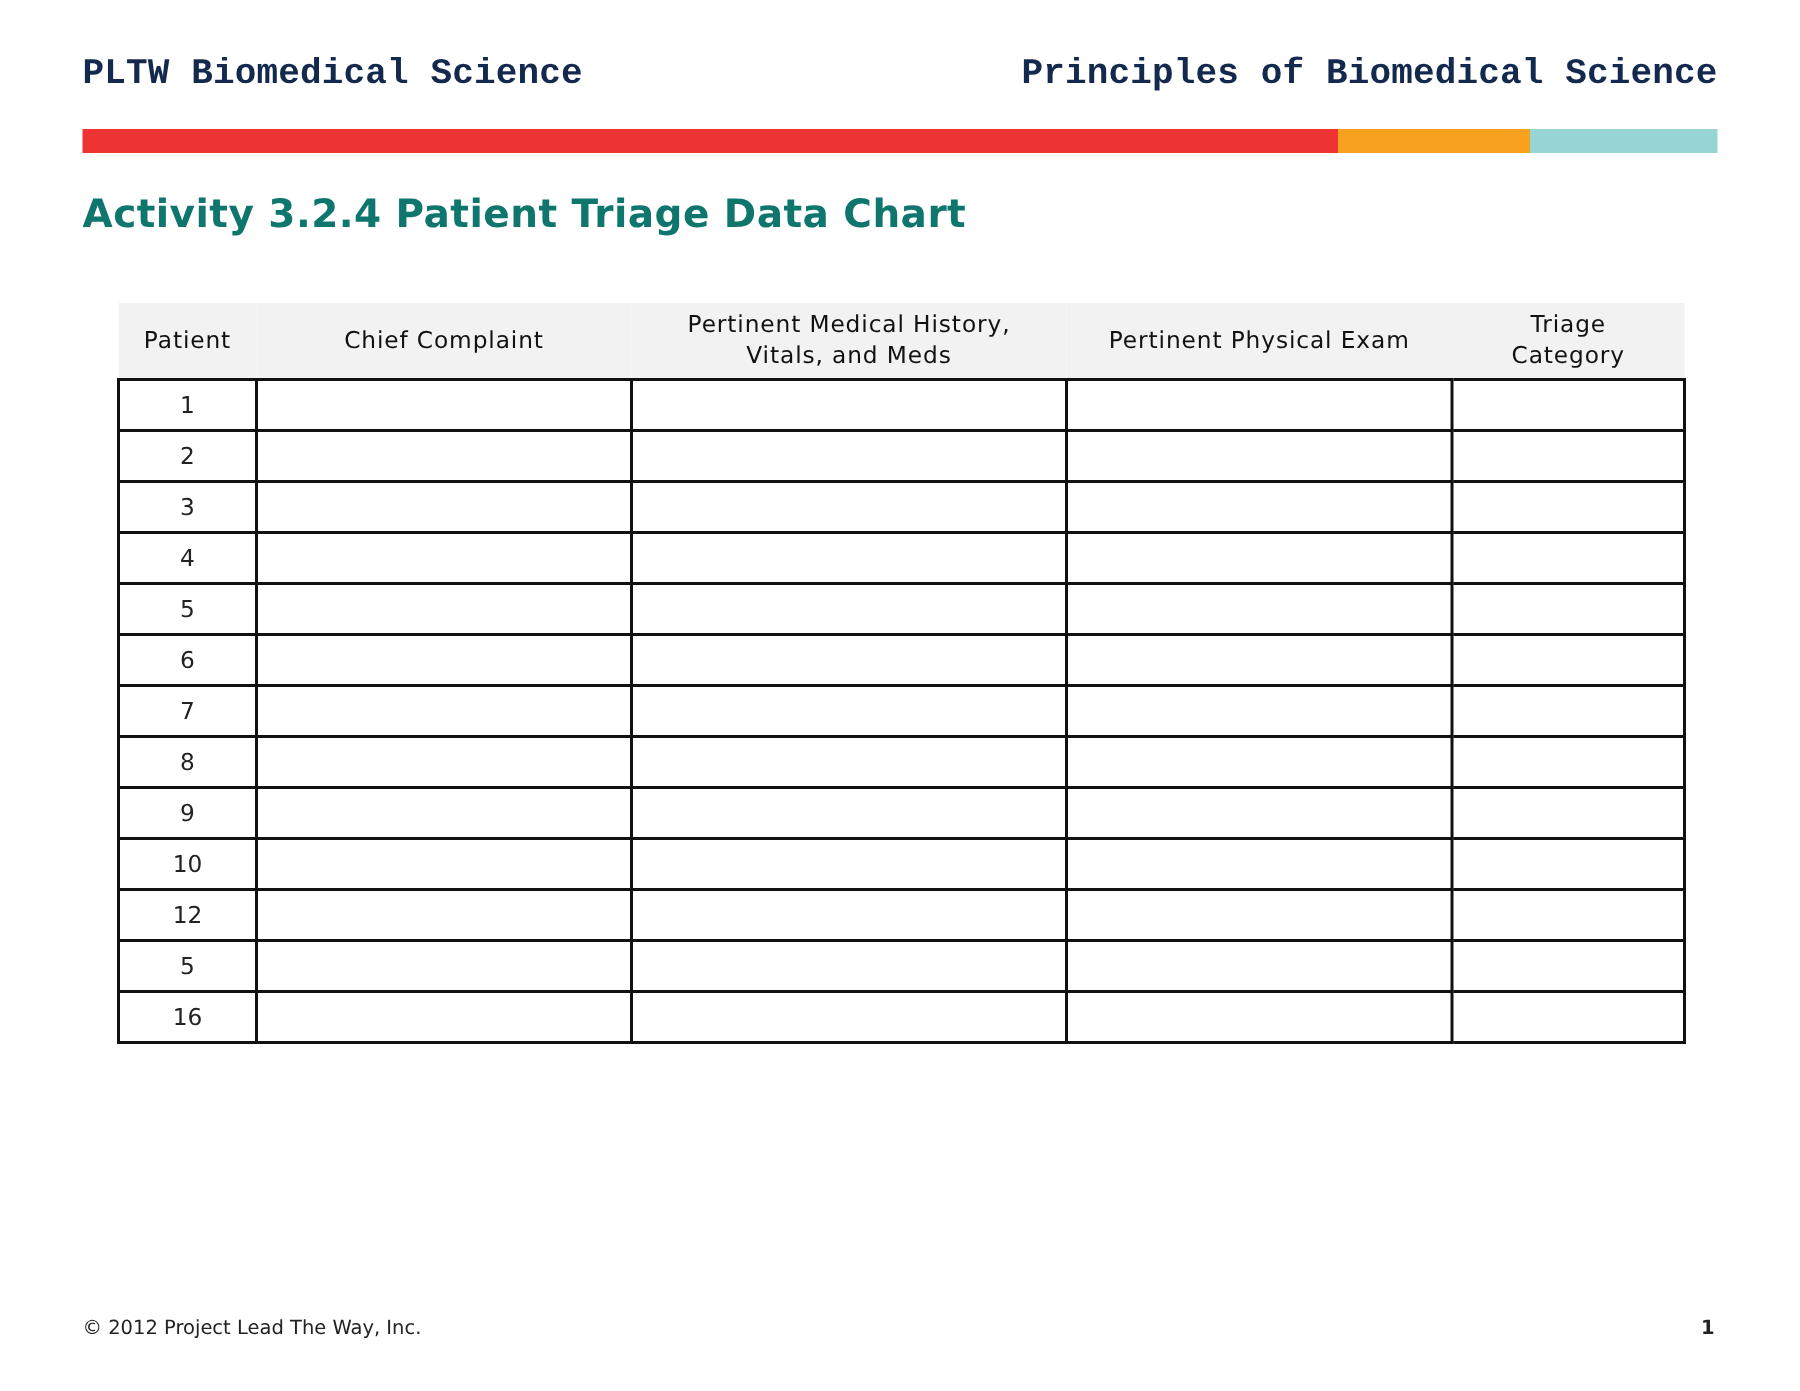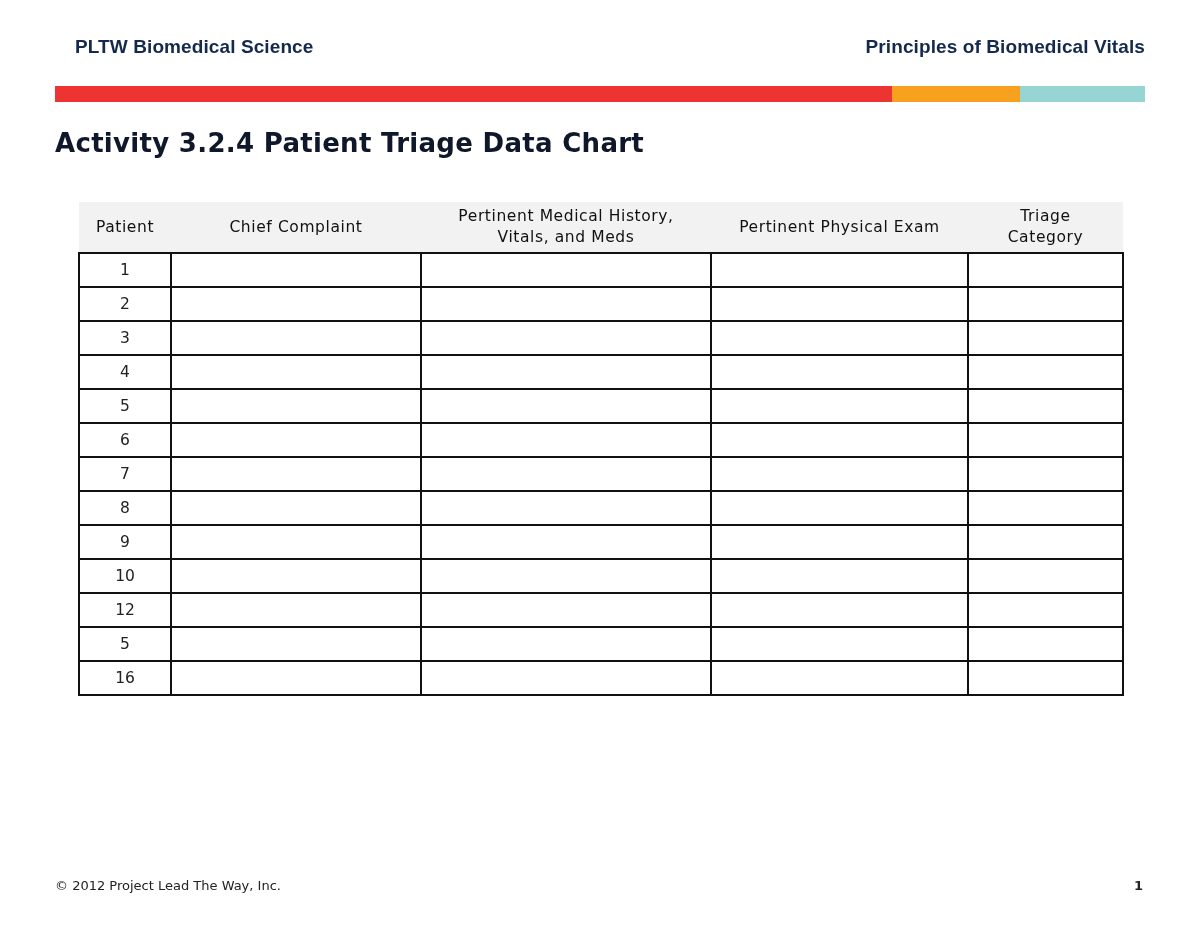--- a/index.html
+++ b/index.html
@@ -1,34 +1,34 @@
 <!DOCTYPE html>
 <html><head>
   <meta charset="utf-8">
   <style>
     html, body { margin: 0; padding: 0; background: #ffffff; }
     body { width: 1200px; height: 927px; position: relative; overflow: hidden; font-family: "DejaVu Sans", sans-serif; color: #1a1a1a; }
-    .hdr-left, .hdr-right { position: absolute; top: 36px; font-family: Liberation Sans, sans-serif; font-weight: bold; font-size: 19px; color: #14294e; letter-spacing: 0.1px; margin-left: 20px; }
+    .hdr-left, .hdr-right { position: absolute; top: 36px; font-family: Liberation Mono, monospace; font-weight: bold; font-size: 24px; color: #14294e; letter-spacing: 0.1px; }
     .hdr-left { left: 55px; }
     .hdr-right { right: 55px; }
     .bar { position: absolute; top: 86px; left: 55px; width: 1090px; height: 16px; display: flex; }
     .bar .seg { height: 100%; }
-    .title { position: absolute; top: 128px; left: 55px; font-weight: bold; font-size: 26px; color: #0f172a; letter-spacing: 0.3px; }
+    .title { position: absolute; top: 128px; left: 55px; font-weight: bold; font-size: 26px; color: #0f766e; letter-spacing: 0.3px; }
     .tbl-wrap { position: absolute; top: 202px; left: 78px; width: 1044px; }
     table { border-collapse: collapse; width: 1044px; table-layout: fixed; }
     th { background: #f2f2f2; font-weight: normal; font-size: 15.5px; letter-spacing: 0.6px; color: #111; height: 50px; padding: 0; text-align: center; line-height: 21px; border: none; border-bottom: 2px solid #111; }
     td { border: 2px solid #111; height: 32px; padding: 0; text-align: center; font-size: 15.5px; color: #222; }
     .footer-left { position: absolute; top: 878px; left: 55px; font-size: 13px; color: #222; }
     .footer-right { position: absolute; top: 878px; right: 57px; font-size: 13px; font-weight: bold; color: #222; }
   </style>
 </head>
 <body>
 
 <div class="hdr-left">PLTW Biomedical Science</div>
-<div class="hdr-right">Principles of Biomedical Vitals</div>
+<div class="hdr-right">Principles of Biomedical Science</div>
 <div class="bar" id="colorbar">
     <div class="seg" style="width: 76.8%; background: rgb(238, 51, 51);"></div>
     <div class="seg" style="width: 11.7%; background: rgb(247, 161, 30);"></div>
     <div class="seg" style="width: 11.5%; background: rgb(150, 213, 212);"></div>
   </div>
 
 <div class="title">Activity 3.2.4 Patient Triage Data Chart</div>
 
 <div class="tbl-wrap">
   <table>

